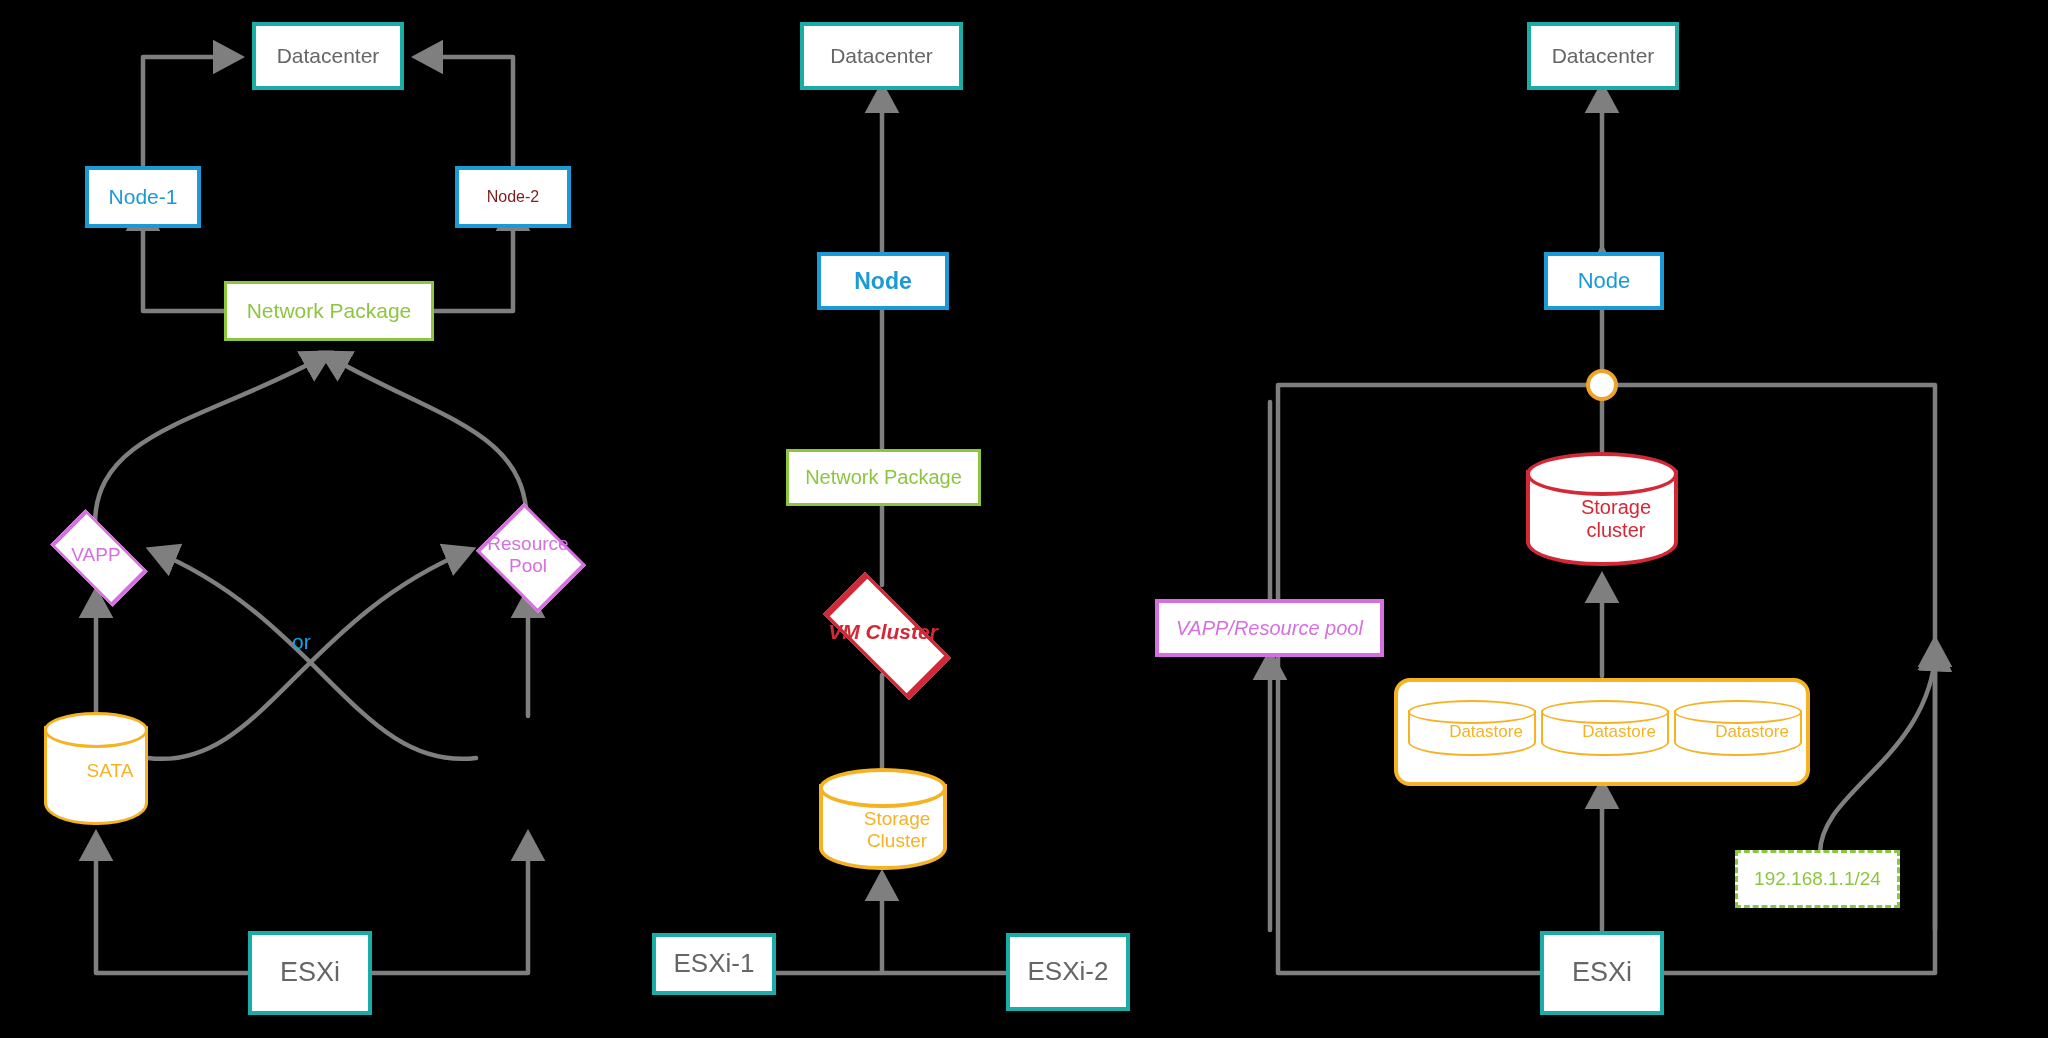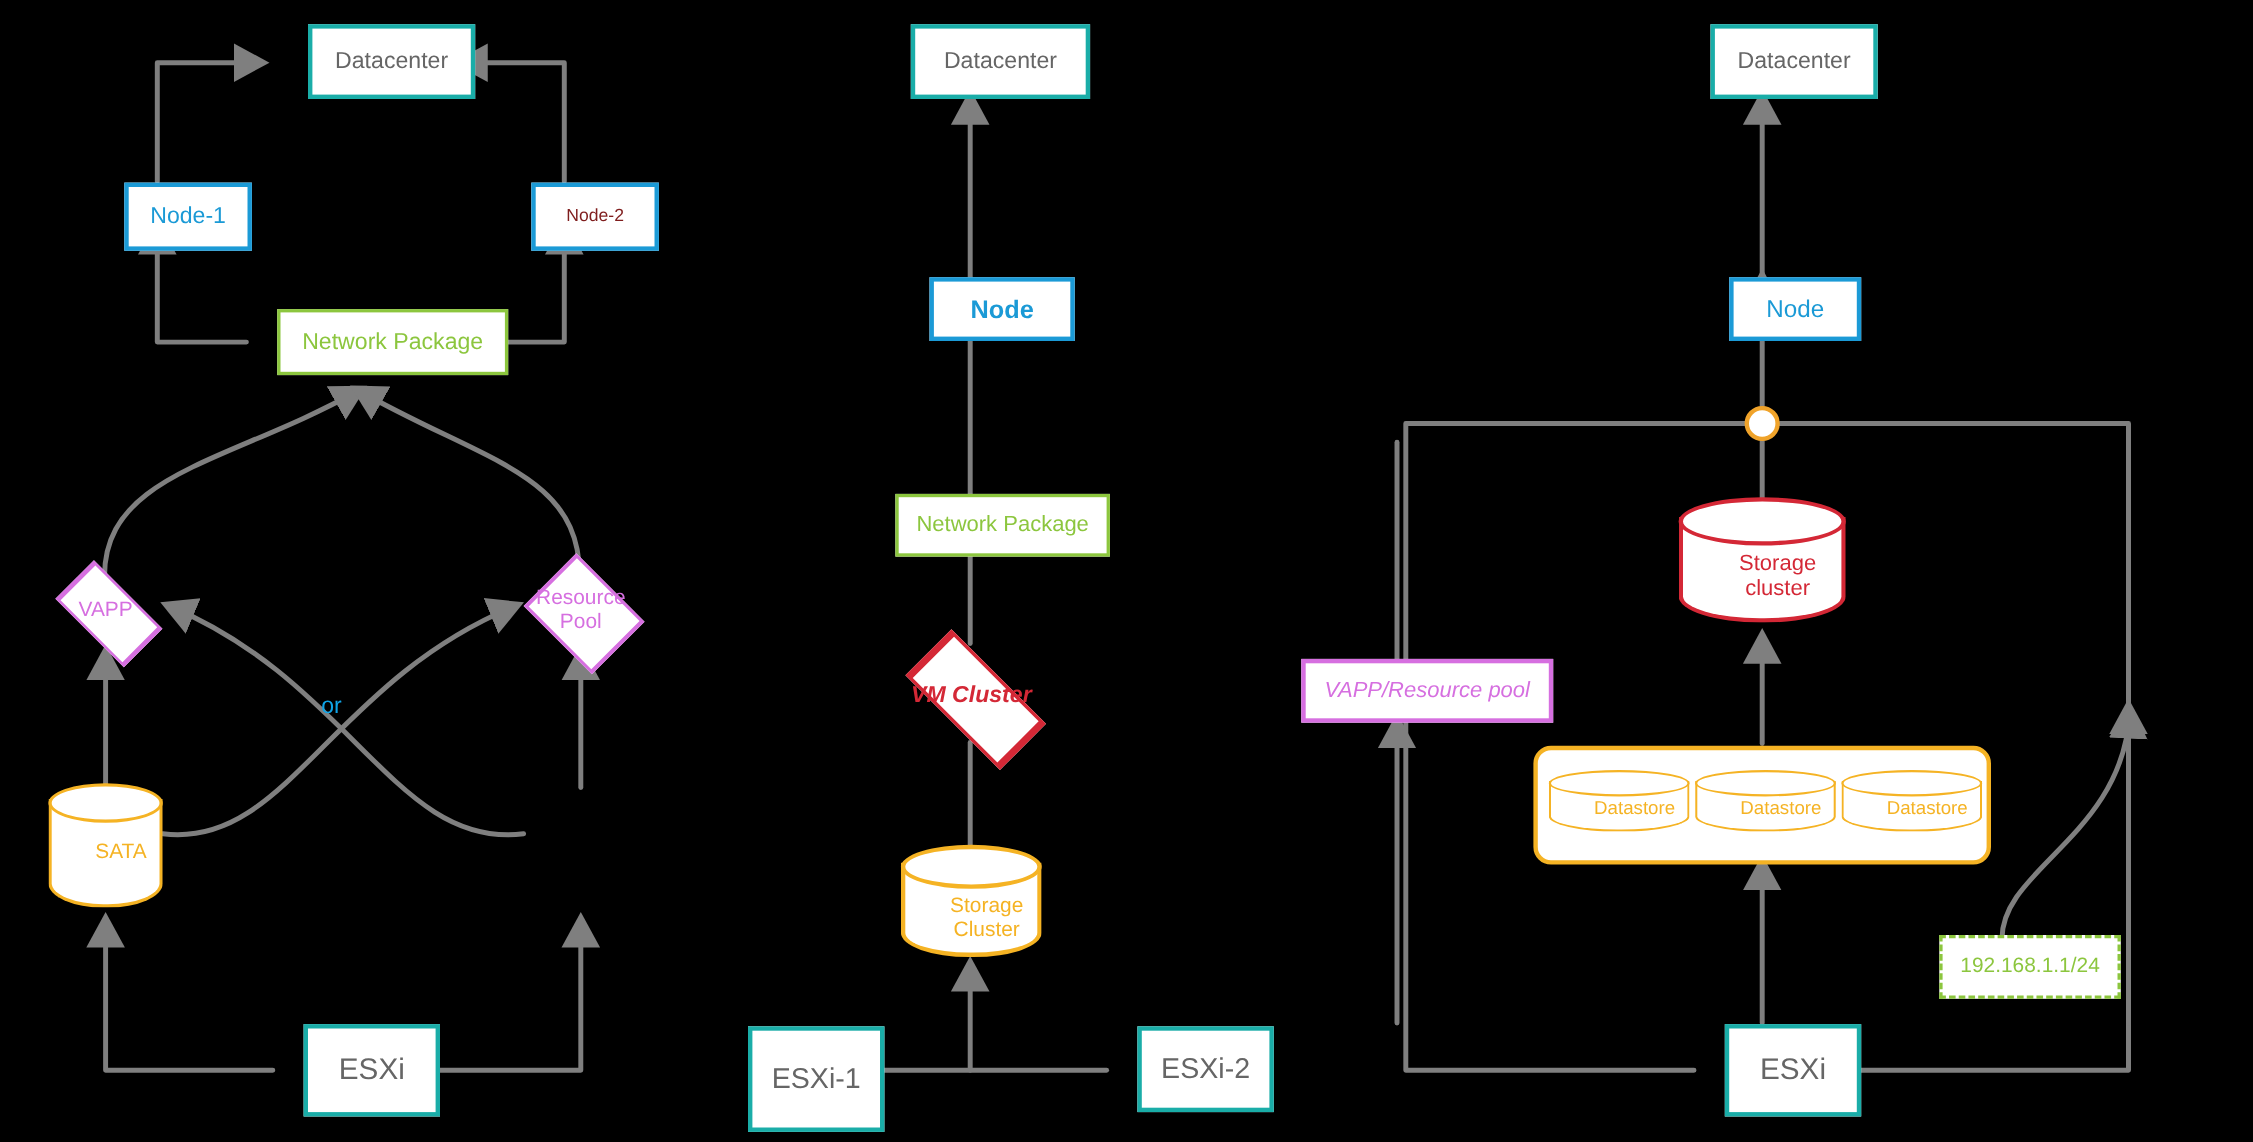--- a/index.html
+++ b/index.html
@@ -27,21 +27,20 @@
   }
   .node {
     position: absolute;
     box-sizing: border-box;
     background: #ffffff;
     display: flex;
     align-items: center;
     justify-content: center;
     text-align: right;
     line-height: 1.15;
-    margin-left: 28px;
   }
   .rect {
     border-style: solid;
   }
   .edge-label {
     position: absolute;
     color: #0ea5e9;
     font-size: 21px;
     background: transparent;
     white-space: nowrap;
@@ -85,21 +84,20 @@
     position: absolute;
     left: 0; right: 0;
     background: #ffffff;
     border-style: solid;
     border-radius: 50%;
   }
   .cyl .clabel {
     position: absolute;
     left: 0; right: 0;
     display: flex;
-    align-items: center;
     justify-content: center;
     text-align: center;
     line-height: 1.15;
     white-space: pre-line;
     margin-left: 28px;
   }
   .group-box {
     position: absolute;
     box-sizing: border-box;
     background: #ffffff;
@@ -255,21 +253,21 @@
 
   <div class="cyl" style="left:819px; top:768px; width:128px; height:114px;">
     <div class="body" style="top:16px; height:82px; border-width:4px; border-color:#f5b324; border-bottom-left-radius:62px 22px; border-bottom-right-radius:62px 22px;"></div>
     <div class="top" style="top:0px; height:32px; border-width:4px; border-color:#f5b324;"></div>
     <div class="clabel" style="top:40px; height:54px; color:#f5b324; font-size:19px;">
       <span>Storage
 Cluster</span>
     </div>
   </div>
 
-  <div class="node rect" style="left:652px; top:933px; width:124px; height:96px; border-width:4px; border-color:#1aada8; color:#666666; font-size:26px;">
+  <div class="node rect" style="left:652px; top:933px; width:124px; height:62px; border-width:4px; border-color:#1aada8; color:#666666; font-size:26px;">
     <span>ESXi-1</span>
   </div>
 
   <div class="node rect" style="left:1006px; top:933px; width:124px; height:78px; border-width:4px; border-color:#1aada8; color:#666666; font-size:26px;">
     <span>ESXi-2</span>
   </div>
 
   <div class="node rect" style="left:1527px; top:22px; width:152px; height:68px; border-width:4px; border-color:#1aada8; color:#666666; font-size:21px;">
     <span>Datacenter</span>
   </div>

